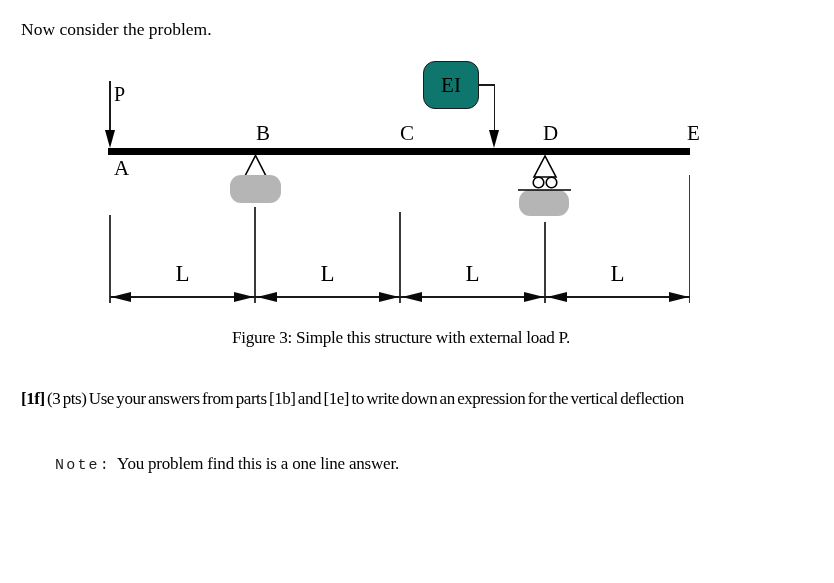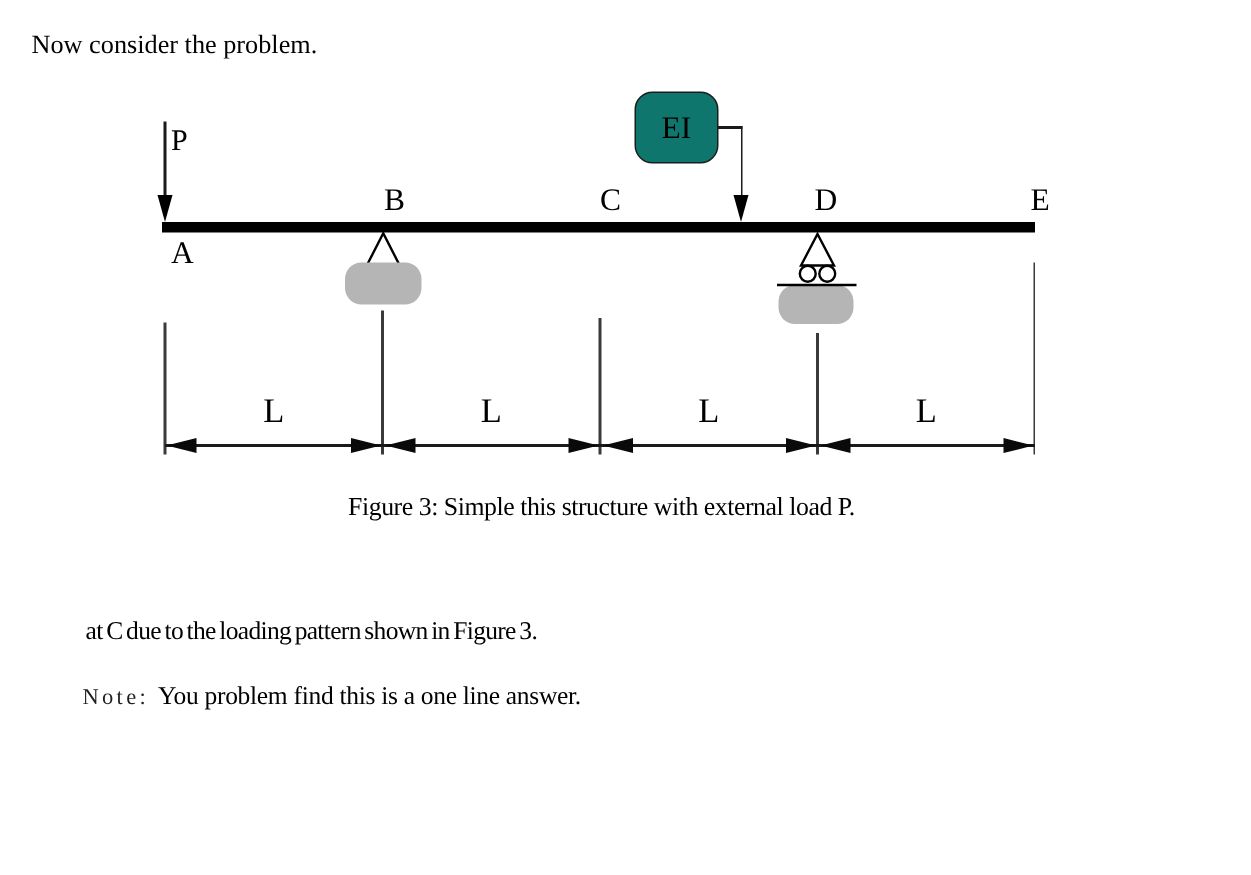--- a/index.html
+++ b/index.html
@@ -29,21 +29,21 @@
           border-radius:12px;background:#0f766e;display:flex;align-items:center;
           justify-content:center;font-size:21px;box-sizing:border-box;}
   
   .pad{border-radius:11px;}
   
   .caption{left:0;top:328px;width:802px;text-align:center;font-size:17.2px;letter-spacing:-0.3px;}
   
   .q1{left:21px;top:389px;font-size:17px;letter-spacing:-0.45px;word-spacing:-1.4px;}
   .q2{left:57px;top:411px;font-size:17px;letter-spacing:-0.45px;word-spacing:-1.4px;}
   .note-line{left:55px;top:454px;font-size:17px;letter-spacing:-0.2px;}
-  .note-label{font-family:Liberation Serif, serif;font-size:15px;
+  .note-label{font-family:Liberation Mono, monospace;font-size:15px;
               letter-spacing:2.2px;color:#1f1f1f;margin-right:6px;}
   b{letter-spacing:-0.45px;}
 </style>
 </head>
 <body>
 
 <div class="page">
 
   <div class="abs txt intro">Now consider the problem.</div>
 
@@ -98,19 +98,19 @@
     <div class="abs dim-arrow-right" style="left:668.5px;top:291.5px;"></div>
 
     <div class="abs txt span-label" style="left:162.5px;top:262px;">L</div>
     <div class="abs txt span-label" style="left:307.5px;top:262px;">L</div>
     <div class="abs txt span-label" style="left:452.5px;top:262px;">L</div>
     <div class="abs txt span-label" style="left:597.5px;top:262px;">L</div>
 
     <div class="abs txt caption">Figure 3: Simple this structure with external load P.</div>
   </div>
 
-  <div class="abs txt q2">at C due to the loading pattern shown in Figure 3.</div>
+  <div class="abs txt q1"><b>[1f]</b><span> (3 pts) Use your answers from parts [1b] and [1e] to write down an expression for the vertical deflection</span></div>
 
   <div class="abs txt note-line">
     <span class="note-label">Note:</span><span>You problem find this is a one line answer.</span>
   </div>
 
 </div>
 
 </body></html>

